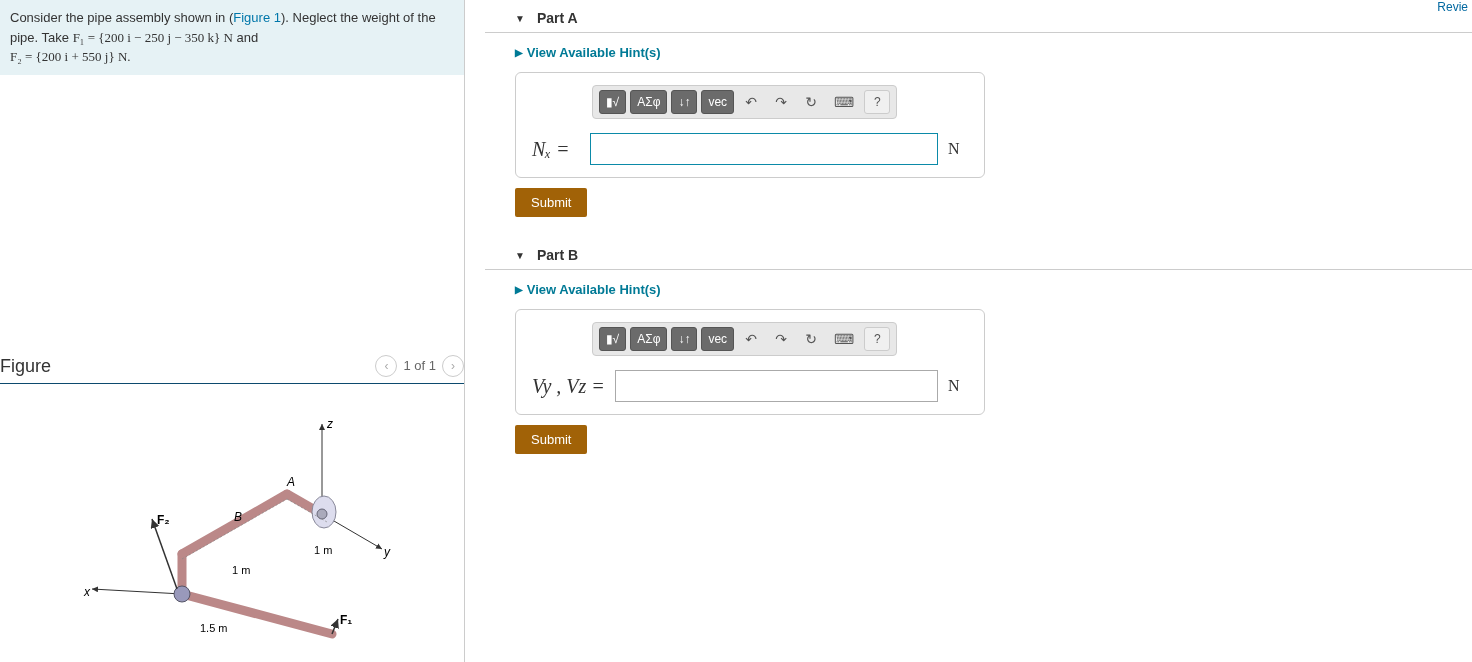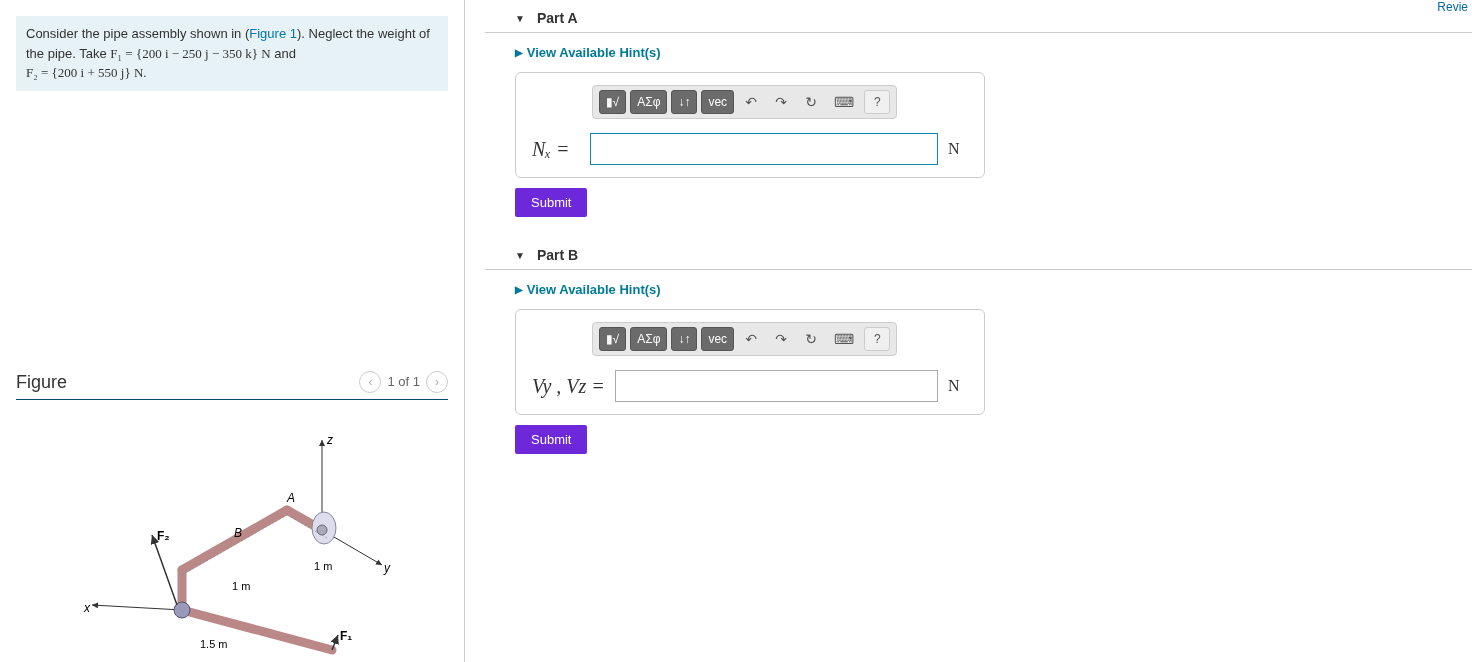--- a/index.html
+++ b/index.html
@@ -1,18 +1,18 @@
 <!DOCTYPE html>
 <html><head>
 <meta charset="utf-8">
 <style>
 * { box-sizing: border-box; margin: 0; padding: 0; }
 body { font-family: Arial, Helvetica, sans-serif; font-size: 14px; color: #333; width: 1472px; height: 662px; overflow: hidden; background: #fff; }
 .container { display: flex; height: 100%; }
-.left-col { width: 465px; padding: 16px; border-right: 1px solid #ccc; }
+.left-col { width: 465px; padding: 0; border-right: 1px solid #ccc; }
 .right-col { flex: 1; padding: 0 0 0 20px; overflow-y: auto; }
 .problem-box { background: #e6f2f5; padding: 8px 10px; font-size: 13px; line-height: 1.5; }
 .figure-section { padding: 10px 0; }
 .figure-header { display: flex; align-items: flex-end; justify-content: space-between; padding: 10px 0 6px 0; border-bottom: 1px solid #0c4a6e; }
 .figure-title { font-size: 18px; color: #333; }
 .figure-nav { display: flex; align-items: center; gap: 6px; font-size: 13px; color: #666; }
 .nav-btn { width: 22px; height: 22px; border: 1px solid #ccc; border-radius: 50%; background: #fff; color: #aaa; display: flex; align-items: center; justify-content: center; cursor: pointer; font-size: 12px; }
 .figure-img { padding: 30px 40px; text-align: center; }
 .part-section { margin-bottom: 20px; }
 .part-header { display: flex; align-items: center; gap: 12px; padding: 10px 0 6px 30px; border-bottom: 1px solid #ccc; margin-bottom: 12px; }
@@ -26,21 +26,21 @@
 .answer-box { border: 1px solid #ccc; border-radius: 6px; padding: 12px 16px; margin-bottom: 10px; width: 470px; }
 .toolbar { background: #e8e8e8; border: 1px solid #ccc; border-radius: 4px; padding: 4px 6px; display: inline-flex; align-items: center; gap: 4px; margin-bottom: 14px; margin-left: 60px; }
 .tb-btn { background: #6b6b6b; color: #fff; border: 1px solid #555; border-radius: 3px; padding: 3px 6px; font-size: 12px; cursor: pointer; min-width: 26px; height: 24px; display: flex; align-items: center; justify-content: center; }
 .tb-btn.light { background: #f0f0f0; color: #555; border: 1px solid #ccc; }
 .tb-btn.plain { background: transparent; border: none; color: #555; font-size: 14px; }
 .input-row { display: flex; align-items: center; gap: 10px; }
 .var-label { font-style: italic; font-family: 'Times New Roman', serif; font-size: 20px; min-width: 48px; }
 .answer-input { border: 1px solid #0b8aa8; height: 32px; flex: 1; padding: 0 6px; font-size: 14px; }
 .answer-input.gray { border: 1px solid #aaa; }
 .unit { font-size: 16px; font-family: 'Times New Roman', serif; width: 20px; }
-.submit-btn { background: #6d28d9; color: #fff; border: none; padding: 7px 16px; font-size: 13px; cursor: pointer; border-radius: 2px; }
+.submit-btn { background: #a16207; color: #fff; border: none; padding: 7px 16px; font-size: 13px; cursor: pointer; border-radius: 2px; }
 .revis { position: absolute; top: 0; right: 4px; color: #0369a1; font-size: 12px; }
 .math { font-family: 'Times New Roman', serif; }
 </style>
 </head>
 <body>
 
 <div class="revis">Revie</div>
 
 <div class="container">
   <div class="left-col">

